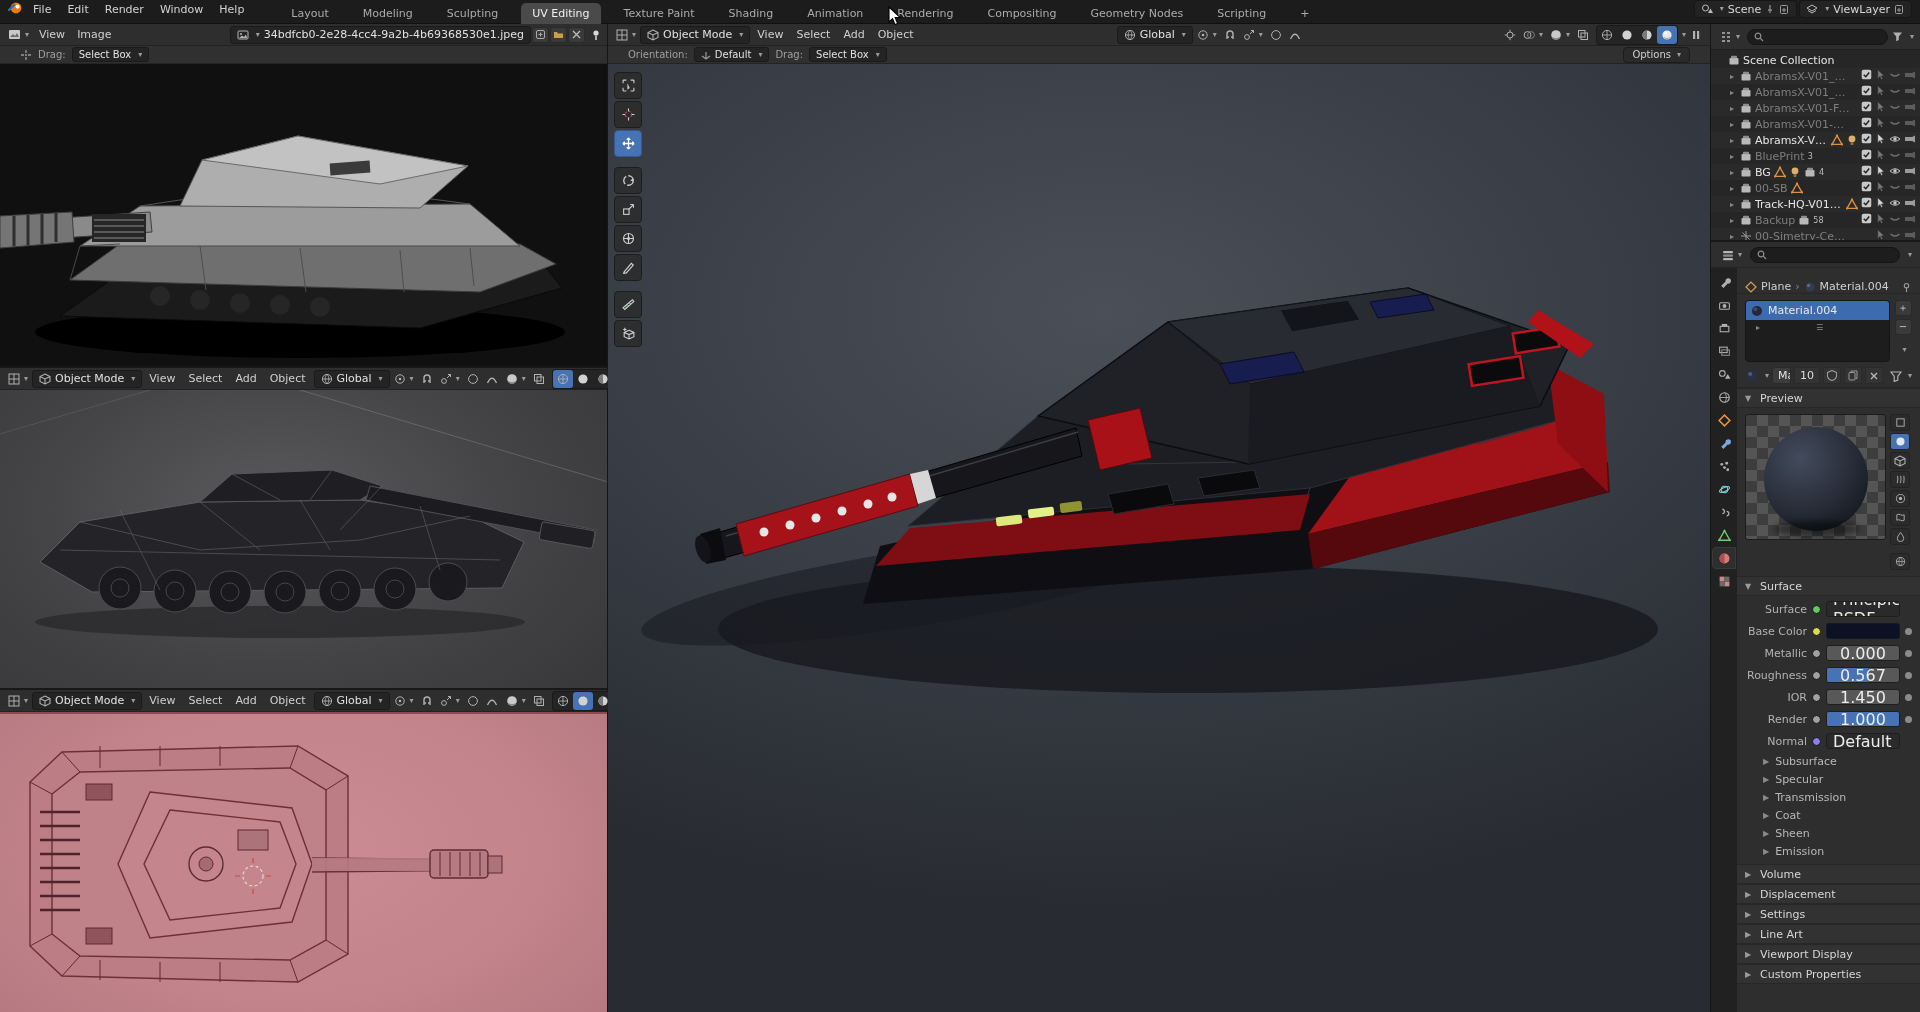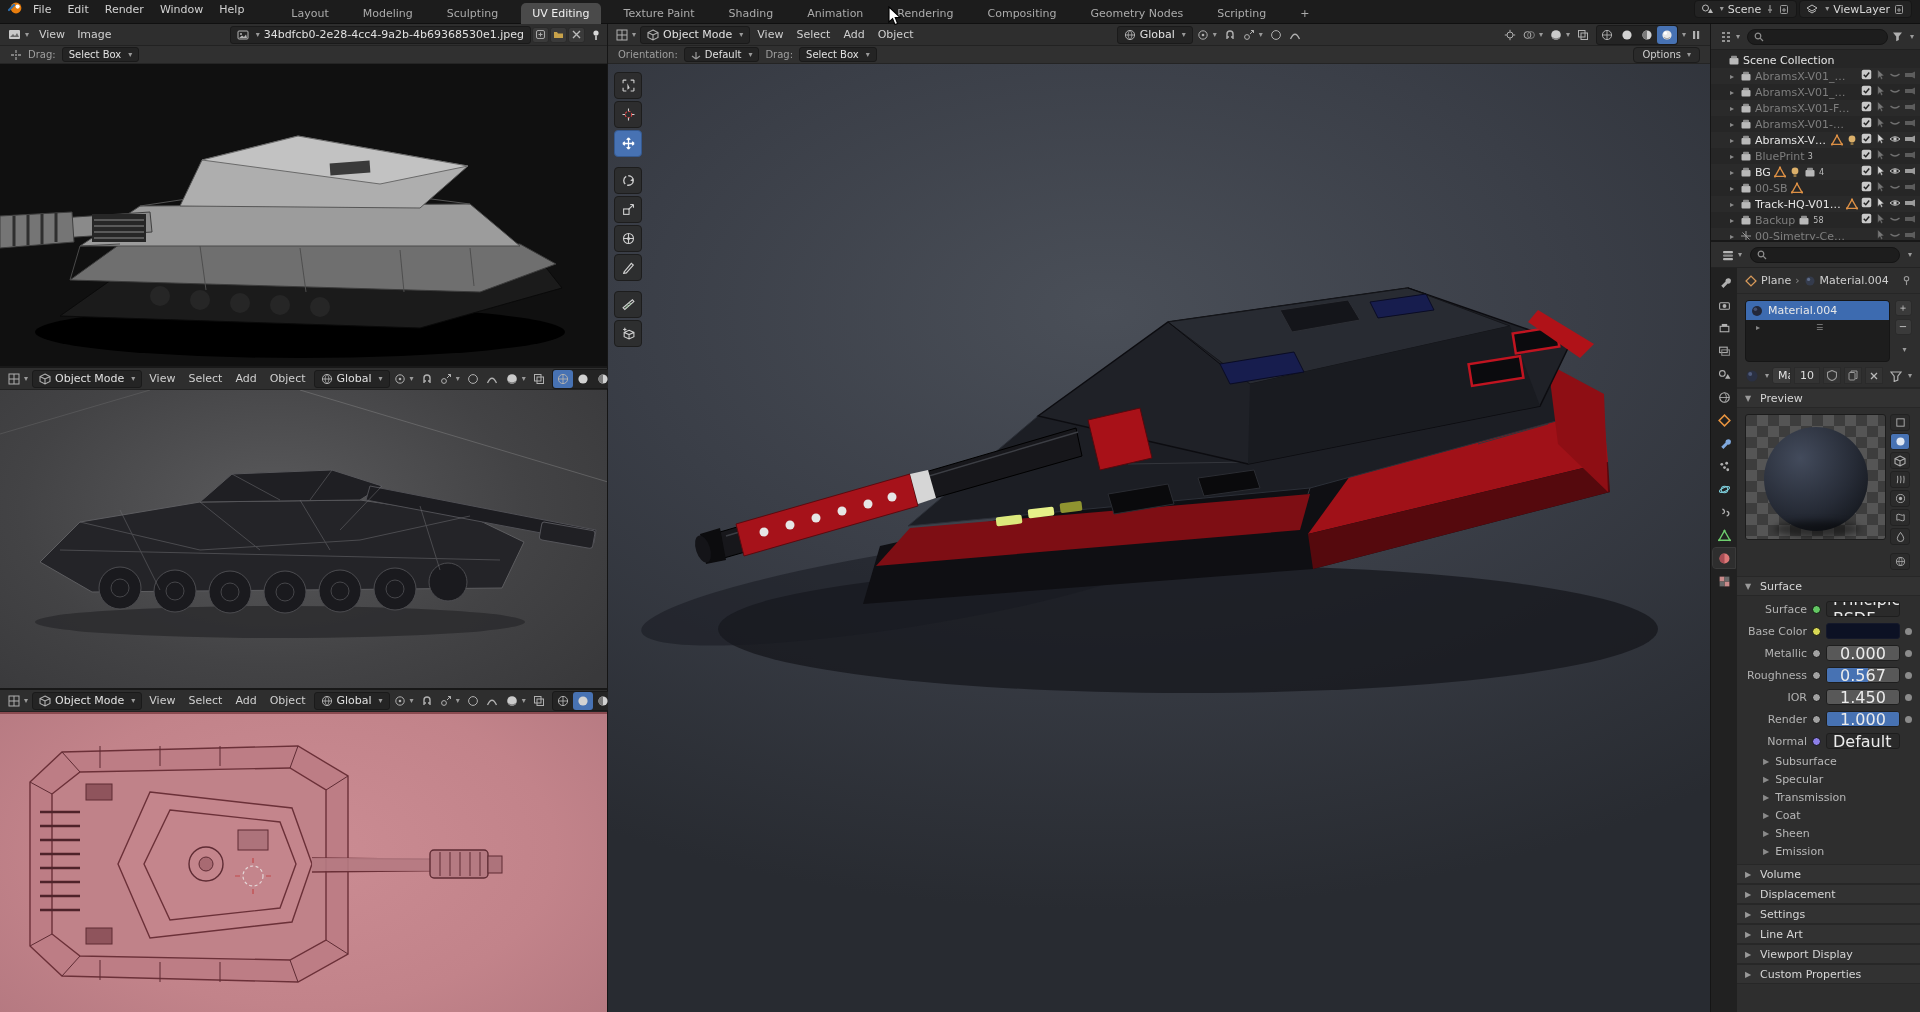--- a/index.html
+++ b/index.html
@@ -15,21 +15,21 @@
 #topbar .menu-item{padding:3px 8px;border-radius:3px;color:#d2d2d2}
 #ws-tabs{display:flex;align-items:flex-end;margin-left:26px;gap:12px;height:24px}
 .ws-tab{padding:4px 11px;color:#ababab;border-radius:5px 5px 0 0;background:transparent;white-space:nowrap}
 .ws-tab.active{background:#4a4a4a;color:#f0f0f0}
 .tb-field{display:flex;align-items:center;gap:4px;background:#232323;border:1px solid #161616;border-radius:4px;padding:1px 6px;height:18px;color:#d8d8d8}
 
 .ed-header{height:22px;background:#2e2e2e;display:flex;align-items:center;gap:1px;padding:0 5px;border-bottom:1px solid #222;flex:0 0 auto}
 .ed-header .menu-item{padding:2px 6px;border-radius:3px;color:#cfcfcf;white-space:nowrap}
 .pill{display:flex;align-items:center;gap:4px;background:#242424;border:1px solid #1a1a1a;border-radius:3px;padding:1px 6px;height:18px;color:#e0e0e0;white-space:nowrap}
 .icon-btn{display:inline-flex;align-items:center;gap:1px;padding:2px 3px;border-radius:3px}
-.ed-tools{height:18px;background:#303030;display:flex;align-items:center;padding:0 10px;gap:6px;border-bottom:1px solid #242424;font-size:10px;color:#9f9f9f;flex:0 0 auto}
+.ed-tools{height:18px;background:#303030;display:flex;align-items:center;padding:0 20px;gap:6px;border-bottom:1px solid #242424;font-size:10px;color:#9f9f9f;flex:0 0 auto}
 .canvas{position:relative;flex:1;overflow:hidden}
 .shade-group{display:flex;background:#242424;border-radius:3px;border:1px solid #1a1a1a;margin-left:3px}
 .shade-btn{width:20px;height:18px;display:flex;align-items:center;justify-content:center;border-radius:3px}
 .shade-btn.active{background:#4772b3}
 
 #workspace{flex:1;display:flex;min-height:0}
 #left-col{width:608px;display:flex;flex-direction:column;border-right:1px solid #151515}
 #image-editor{height:344px;display:flex;flex-direction:column;border-bottom:2px solid #181818}
 #vp-mid{height:322px;display:flex;flex-direction:column;border-bottom:2px solid #181818}
 #vp-bottom{flex:1;display:flex;flex-direction:column}
@@ -61,21 +61,21 @@
 .ol-controls{margin-left:auto;display:flex;align-items:center;gap:3px}
 .ol-badge{font-size:8px;color:#bcbcbc}
 
 #properties{flex:1;display:flex;flex-direction:column;background:#2e2e2e;min-height:0}
 #prop-search{height:26px;background:#2e2e2e;display:flex;align-items:center;gap:5px;padding:0 8px;border-bottom:1px solid #232323}
 #prop-body{flex:1;display:flex;min-height:0}
 #prop-tabs{width:26px;background:#212121;display:flex;flex-direction:column;align-items:center;padding-top:4px;gap:3px}
 .prop-tab{width:22px;height:20px;display:flex;align-items:center;justify-content:center;border-radius:3px 0 0 3px}
 .prop-tab.active{background:#2e2e2e;outline:1px solid #3a3a3a}
 #prop-content{flex:1;display:flex;flex-direction:column;overflow:hidden}
-.crumb-row{height:26px;display:flex;align-items:center;gap:4px;padding:0 8px;border-bottom:1px solid #262626;color:#cfcfcf}
+.crumb-row{height:26px;display:flex;align-items:flex-end;gap:4px;padding:0 8px;border-bottom:1px solid #262626;color:#cfcfcf}
 .slot-area{display:flex;gap:4px;padding:6px 8px 2px 8px}
 .slot-list{flex:1;background:#1d1d1d;border:1px solid #161616;border-radius:4px;height:62px;overflow:hidden}
 .slot-row{height:19px;display:flex;align-items:center;gap:5px;padding:0 5px;color:#e8e8e8}
 .slot-row.selected{background:#3d6bb0}
 .slot-side{width:18px;display:flex;flex-direction:column;gap:3px;align-items:center}
 .mini-btn{width:17px;height:16px;background:#3a3a3a;border:1px solid #2a2a2a;border-radius:3px;display:flex;align-items:center;justify-content:center;color:#ccc;font-size:10px;line-height:1}
 .slot-foot{height:14px;display:flex;align-items:center;justify-content:space-between;padding:0 10px;color:#8a8a8a;font-size:8px}
 .datablock-row{height:24px;display:flex;align-items:center;gap:3px;padding:0 8px;border-bottom:1px solid #262626}
 .db-name{flex:1;background:#3c3c3c;border:1px solid #2a2a2a;border-radius:3px 0 0 3px;height:17px;display:flex;align-items:center;gap:4px;padding:0 5px;color:#e2e2e2;overflow:hidden;white-space:nowrap}
 .db-users{background:#333;border:1px solid #2a2a2a;height:17px;display:flex;align-items:center;padding:0 5px;color:#ddd}

